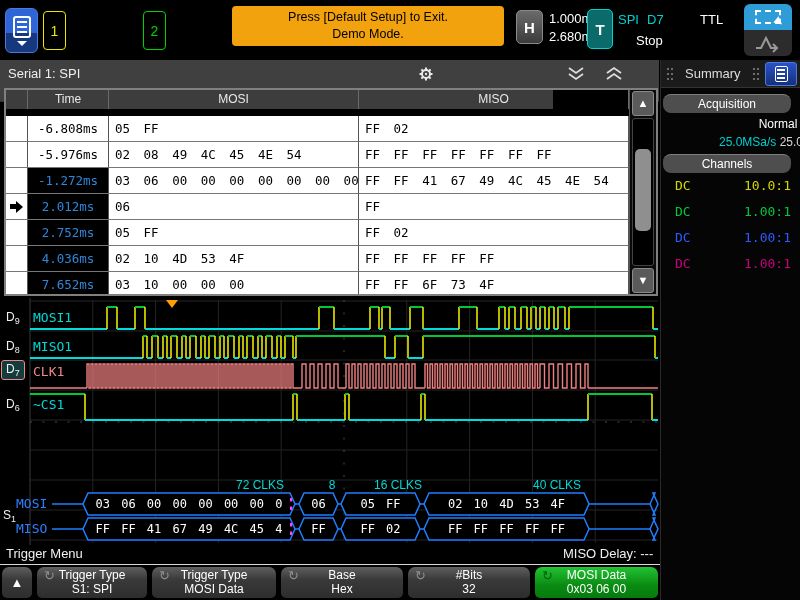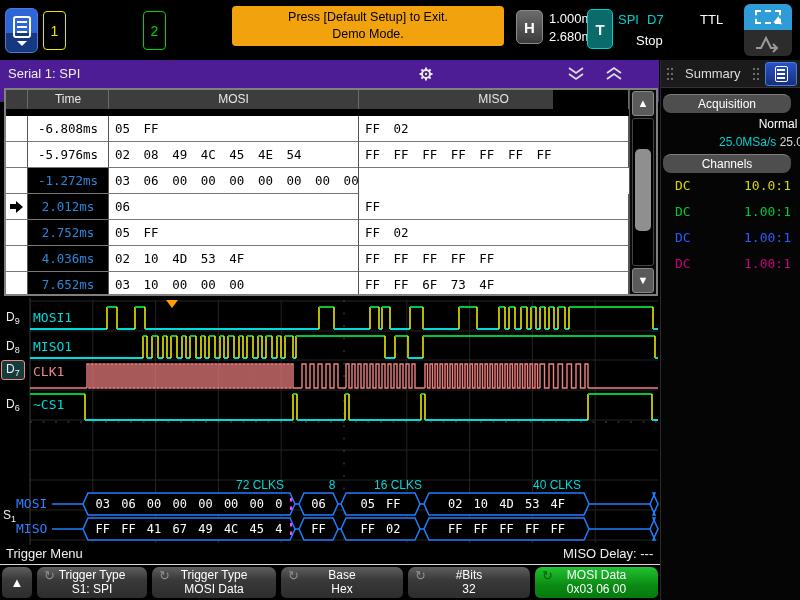--- a/index.html
+++ b/index.html
@@ -35,21 +35,21 @@
   .nav-zoom { left:744px; top:4px; width:48px; height:26px; border-radius:6px 6px 0 0; background:#2e9cd6;
     display:flex; align-items:center; justify-content:center; }
   .nav-pan { left:744px; top:30px; width:48px; height:26px; border-radius:0 0 6px 6px; background:#2c2c2c;
     display:flex; align-items:center; justify-content:center; }
   .dash-rect { width:26px; height:14px; border:2px dashed #fff; position:relative; }
   .dash-rect .cursor { position:absolute; right:-4px; bottom:-4px; width:0; height:0;
     border-left:8px solid #fff; border-top:4px solid transparent; border-bottom:4px solid transparent;
     transform:rotate(40deg); }
 
   
-  .serial-hdr { left:0; top:60px; width:659px; height:42px; background:#4c1d95; border-bottom:1px solid #333; }
+  .serial-hdr { left:0; top:60px; width:659px; height:42px; background:#404040; border-bottom:1px solid #333; }
   .serial-title { position:absolute; left:8px; top:0; line-height:28px; font-size:13px; color:#eee; }
   .hdr-ico { position:absolute; top:6px; cursor:pointer; }
 
   
   .dtable { left:4px; top:88px; width:654px; height:208px; border:2px solid #808080; background:#000; }
   .thead { position:absolute; left:0; top:0; width:547px; height:19px; background:#3d3d3d;
     display:grid; grid-template-columns:22px 81px 250px 270px; }
   .thead div { border-right:1px solid #6a6a6a; color:#e8e8e8; font-size:12px; text-align:center; line-height:19px; }
   .tbody { position:absolute; left:0; top:19px; width:623px; bottom:0; background:#fff; overflow:hidden;margin-top:7px; }
   .trow { position:relative; height:26px; display:grid; grid-template-columns:22px 81px 250px 270px; background:#fff; }
@@ -208,20 +208,21 @@
         <div class="trow">
     <div class="c-arrow"></div>
     <div class="c-time t-out">-5.976ms</div>
     <div class="c-data">02 08 49 4C 45 4E 54</div>
     <div class="c-data">FF FF FF FF FF FF FF</div>
   </div>
         <div class="trow">
     <div class="c-arrow"></div>
     <div class="c-time t-in">-1.272ms</div>
     <div class="c-data">03 06 00 00 00 00 00 00 00</div>
+    <div class="c-data">FF FF 41 67 49 4C 45 4E 54</div>
   </div>
         <div class="trow row-sel">
     <div class="c-arrow">
             <span class="ptr-rect"></span>
             <span class="ptr-tri"></span>
           </div>
     <div class="c-time t-in">2.012ms</div>
     <div class="c-data">06</div>
     <div class="c-data">FF</div>
   </div>

